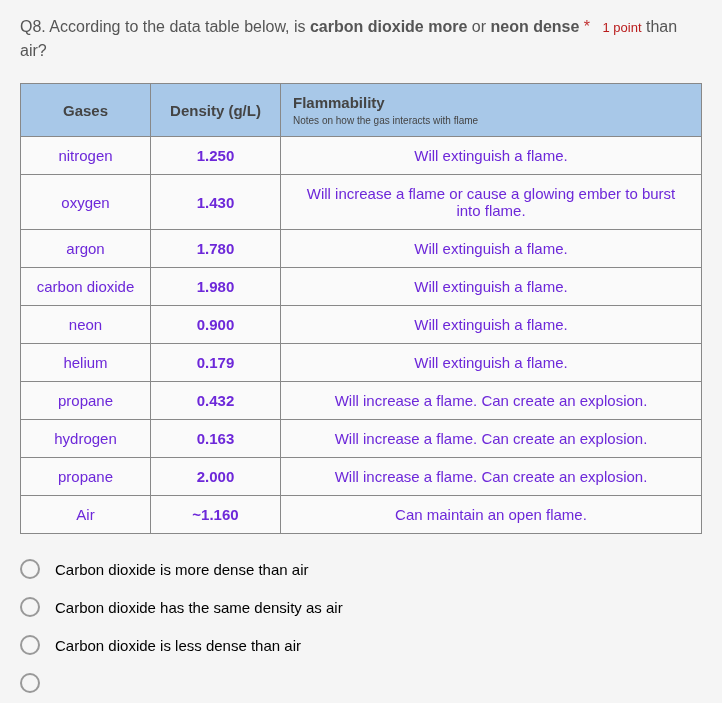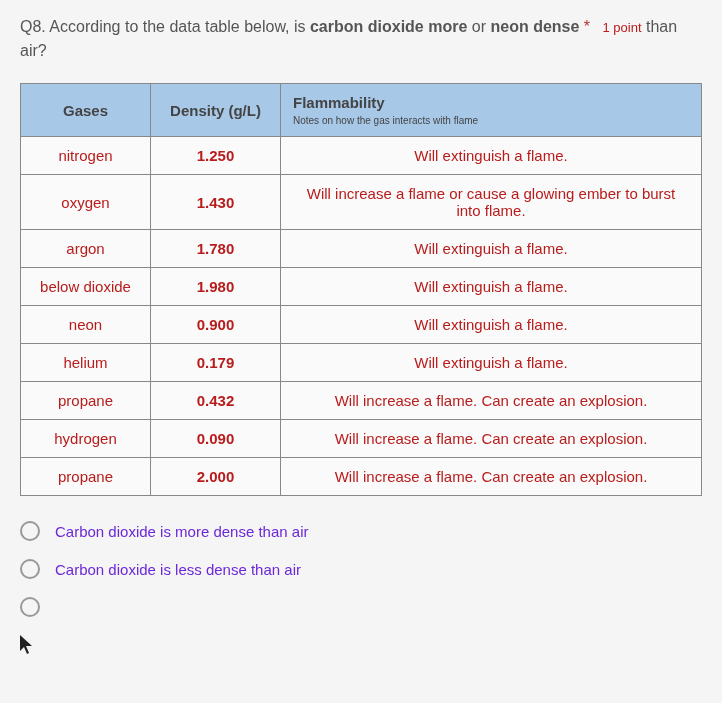--- a/index.html
+++ b/index.html
@@ -39,21 +39,21 @@
       border-collapse: collapse;
       width: 100%;
       margin-top: 15px;
       margin-bottom: 25px;
       background: #fafafa;
     }
     th, td {
       border: 1px solid #888;
       padding: 10px 12px;
       font-size: 15px;
-      color: #b91c1c;
+      color: #6d28d9;
       text-align: left;
       vertical-align: middle;
     }
     th {
       background: #a8c8e8;
       color: #444;
       font-weight: bold;
       text-align: center;
     }
     td.col-gas {
@@ -88,21 +88,21 @@
     .radio-circle {
       width: 20px;
       height: 20px;
       border: 2px solid #999;
       border-radius: 50%;
       margin-right: 15px;
       flex-shrink: 0;
     }
     .option-text {
       font-size: 15px;
-      color: #6d28d9;
+      color: #000000;
       text-align: right;
     }
     .cursor {
       position: relative;
       width: 14px;
       height: 20px;
       margin-top: 5px;
     }
     .cursor svg {
       width: 14px;
@@ -142,56 +142,65 @@
       <td class="col-gas">oxygen</td>
       <td class="col-density">1.430</td>
       <td class="col-flame">Will increase a flame or cause a glowing ember to burst into flame.</td>
     </tr>
     <tr>
       <td class="col-gas">argon</td>
       <td class="col-density">1.780</td>
       <td class="col-flame">Will extinguish a flame.</td>
     </tr>
     <tr>
-      <td class="col-gas">below dioxide</td>
+      <td class="col-gas">carbon dioxide</td>
       <td class="col-density">1.980</td>
       <td class="col-flame">Will extinguish a flame.</td>
     </tr>
     <tr>
       <td class="col-gas">neon</td>
       <td class="col-density">0.900</td>
       <td class="col-flame">Will extinguish a flame.</td>
     </tr>
     <tr>
       <td class="col-gas">helium</td>
       <td class="col-density">0.179</td>
       <td class="col-flame">Will extinguish a flame.</td>
     </tr>
     <tr>
       <td class="col-gas">propane</td>
       <td class="col-density">0.432</td>
       <td class="col-flame">Will increase a flame. Can create an explosion.</td>
     </tr>
     <tr>
       <td class="col-gas">hydrogen</td>
-      <td class="col-density">0.090</td>
+      <td class="col-density">0.163</td>
       <td class="col-flame">Will increase a flame. Can create an explosion.</td>
     </tr>
     <tr>
       <td class="col-gas">propane</td>
       <td class="col-density">2.000</td>
       <td class="col-flame">Will increase a flame. Can create an explosion.</td>
     </tr>
+    <tr>
+      <td class="col-gas">Air</td>
+      <td class="col-density">~1.160</td>
+      <td class="col-flame">Can maintain an open flame.</td>
+    </tr>
   </tbody>
 </table>
 
 <div class="options">
   <div class="option">
     <div class="radio-circle"></div>
     <div class="option-text">Carbon dioxide is more dense than air</div>
+  </div>
+  <div class="option">
+    <div class="radio-circle"></div>
+    <div class="option-text">Carbon dioxide has the same density as air</div>
   </div>
   <div class="option">
     <div class="radio-circle"></div>
     <div class="option-text">Carbon dioxide is less dense than air</div>
   </div>
   <div class="option">
     <div class="radio-circle"></div>
   </div>
 </div>
 

